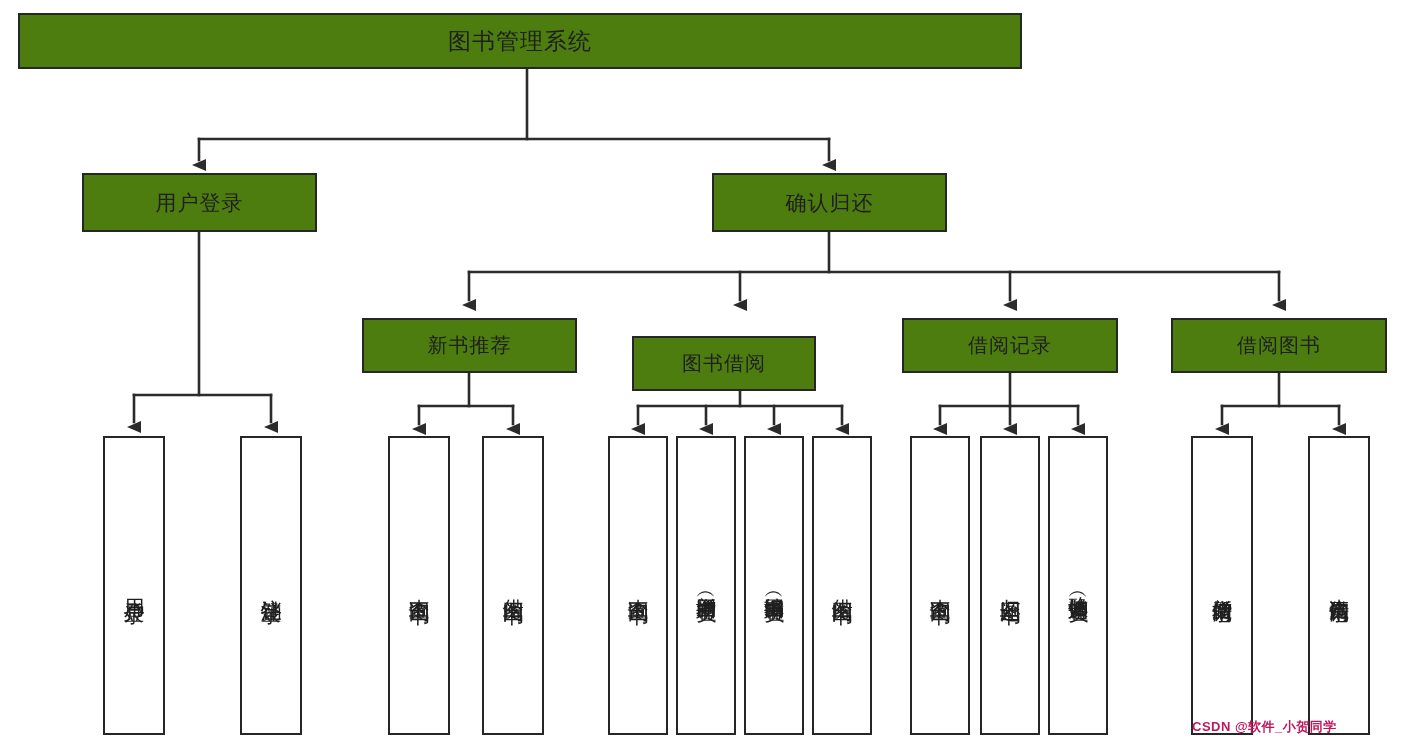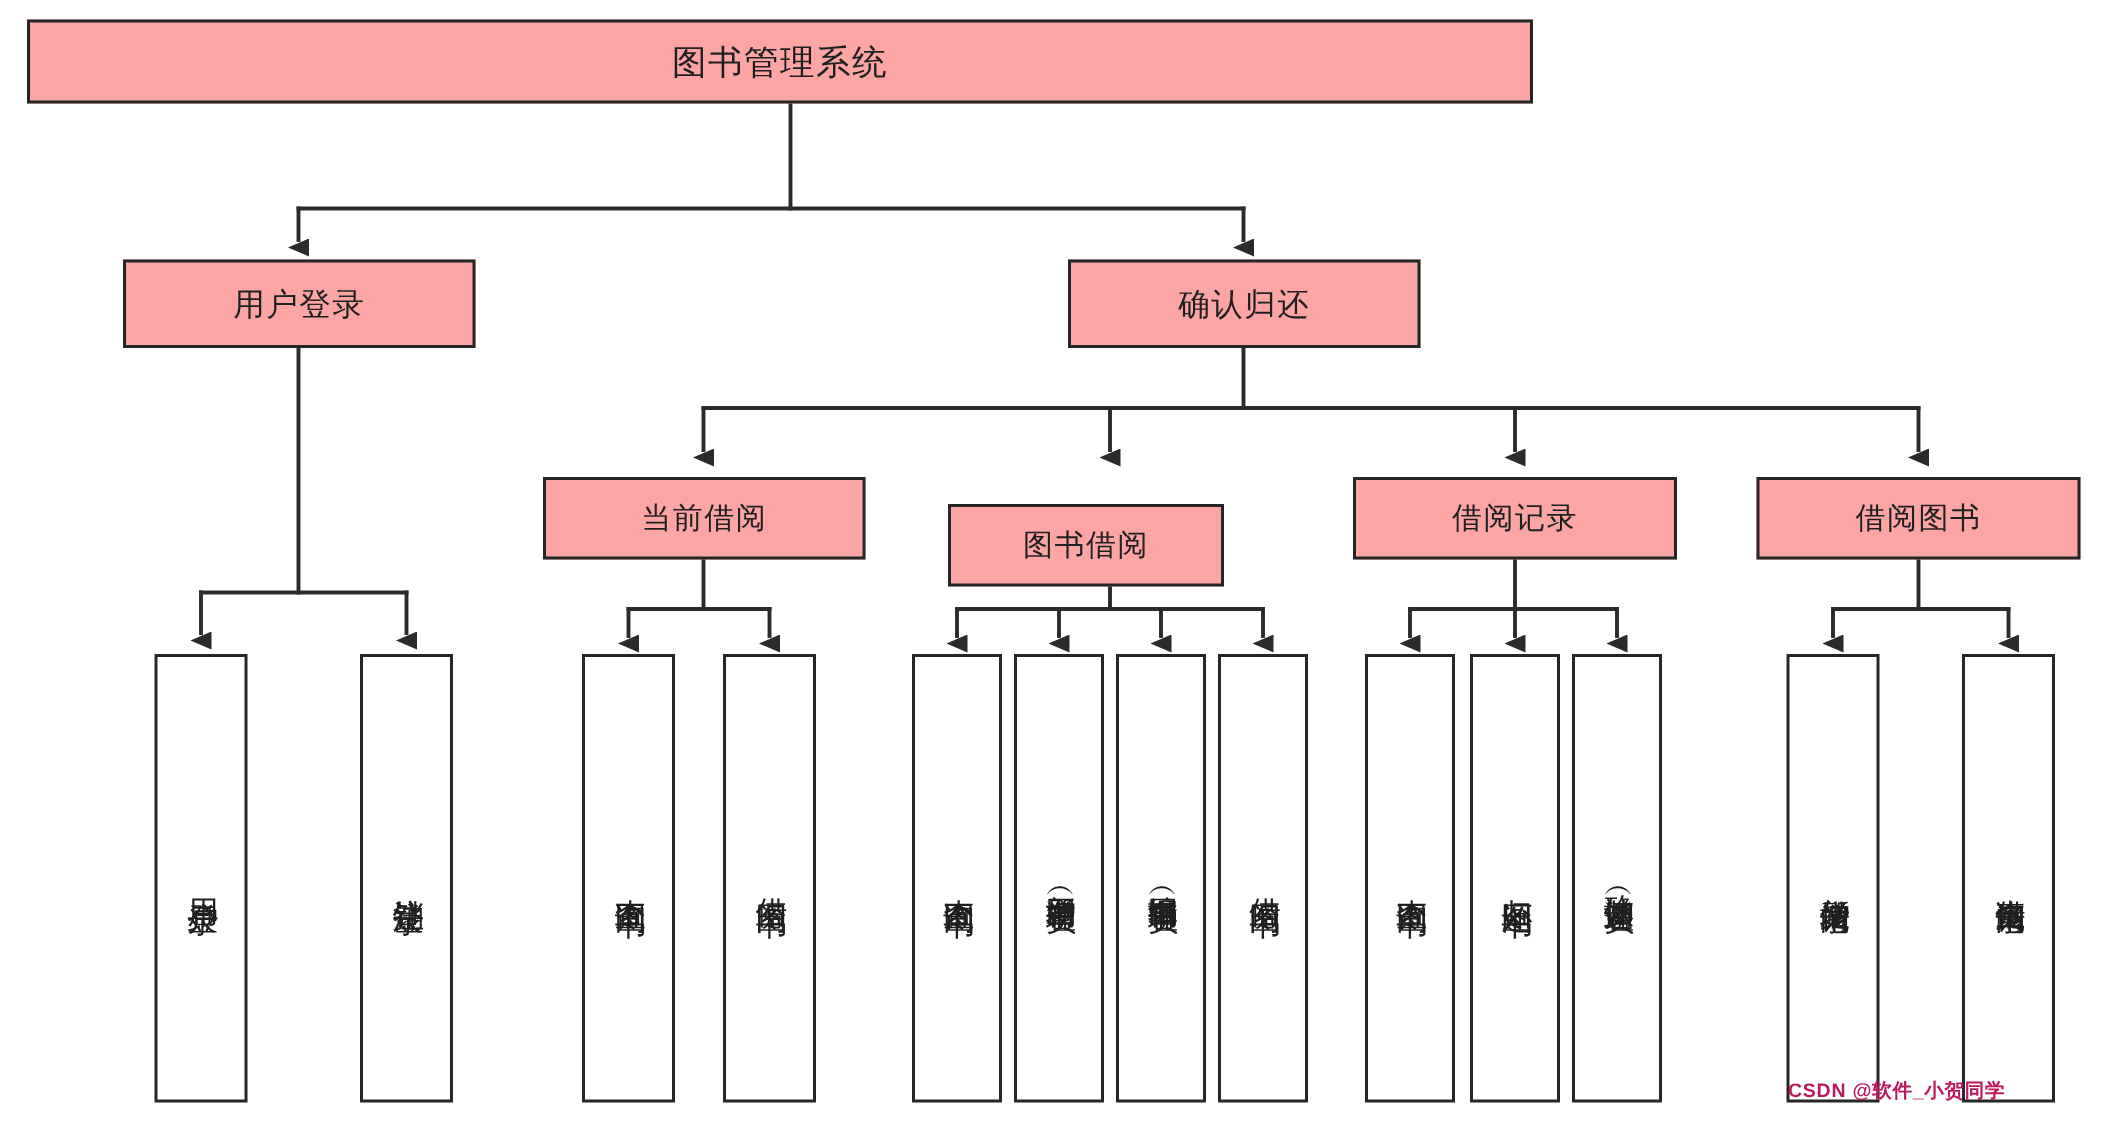--- a/index.html
+++ b/index.html
@@ -17,21 +17,21 @@
   }
   svg#wires{
     position:absolute;
     left:0; top:0;
     width:1405px; height:747px;
     pointer-events:none;
   }
   .node{
     position:absolute;
     box-sizing:border-box;
-    background:#fca5a5;
+    background:#4d7c0f;
     border:2px solid #262626;
     display:flex;
     align-items:center;
     justify-content:center;
     text-align:right;
     color:#1f1f1f;
   }
   .node.lvl0{ font-size:23px; letter-spacing:1px; }
   .node.lvl1{ font-size:21px; letter-spacing:1px; }
   .node.lvl2{ font-size:20px; letter-spacing:1px; }
@@ -126,21 +126,21 @@
   </div>
 
   <div class="node lvl1" style="left:82px; top:173px; width:235px; height:59px;">
     <span>用户登录</span>
   </div>
   <div class="node lvl1" style="left:712px; top:173px; width:235px; height:59px;">
     <span>确认归还</span>
   </div>
 
   <div class="node lvl2" style="left:362px; top:318px; width:215px; height:55px;">
-    <span>当前借阅</span>
+    <span>新书推荐</span>
   </div>
   <div class="node lvl2" style="left:632px; top:336px; width:184px; height:55px;">
     <span>图书借阅</span>
   </div>
   <div class="node lvl2" style="left:902px; top:318px; width:216px; height:55px;">
     <span>借阅记录</span>
   </div>
   <div class="node lvl2" style="left:1171px; top:318px; width:216px; height:55px;">
     <span>借阅图书</span>
   </div>

